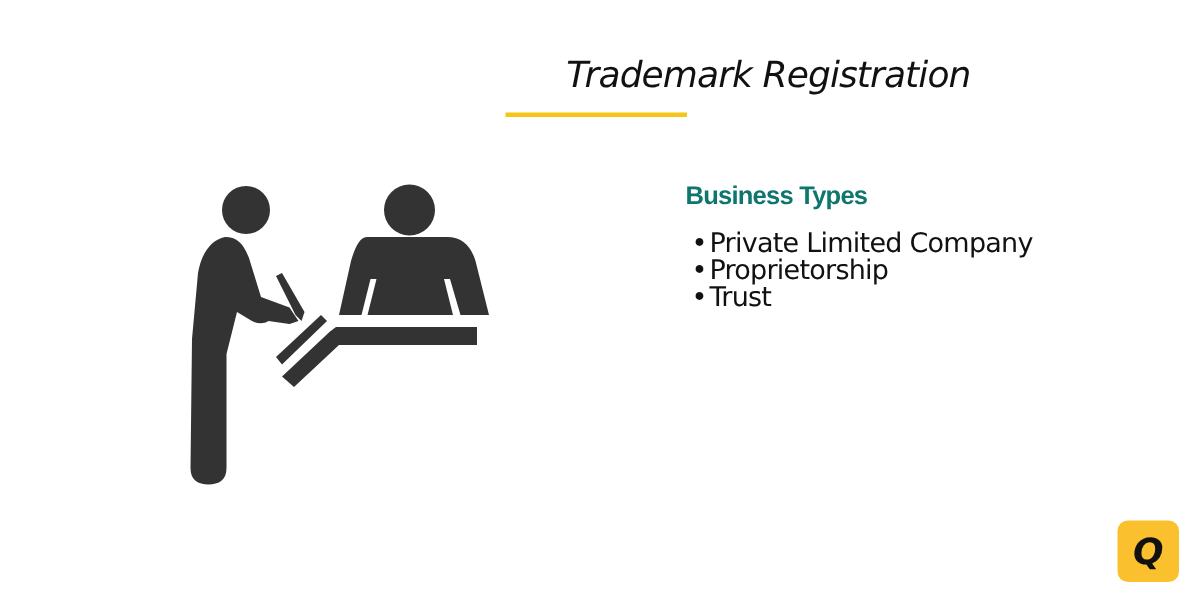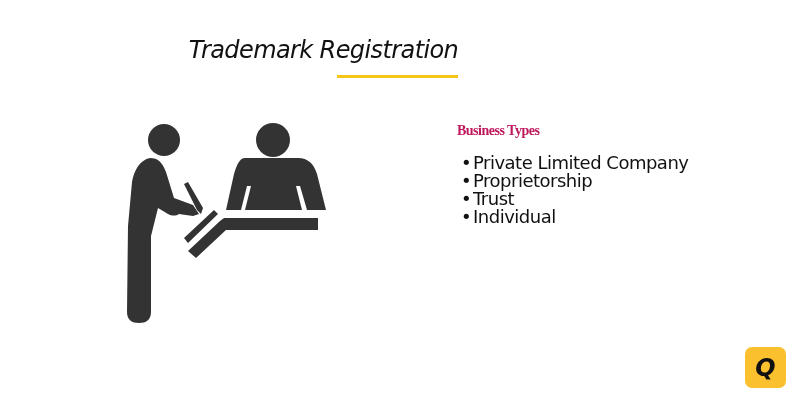--- a/index.html
+++ b/index.html
@@ -13,21 +13,21 @@
       position: relative;
       overflow: hidden;
       font-family: "DejaVu Sans", sans-serif;
       color: #111111;
     }
     .title {
       position: absolute;
       left: 0;
       width: 647px;
       top: 34px;
-      text-align: center;
+      text-align: right;
       font-family: "DejaVu Sans", sans-serif;
       font-style: italic;
       font-size: 24px;
       letter-spacing: -0.6px;
       color: #111111;
       line-height: 32px;
     }
     .title-underline {
       position: absolute;
       left: 337px;
@@ -43,27 +43,27 @@
       width: 220px;
       height: 220px;
     }
     .list-section {
       position: absolute;
       left: 457px;
       top: 118px;
       width: 320px;
     }
     .list-heading {
-      font-family: Liberation Serif, serif;
+      font-family: Liberation Sans, sans-serif;
       font-weight: bold;
-      font-size: 14px;
+      font-size: 17px;
       letter-spacing: -0.5px;
       line-height: 26px;
       margin: 0 0 10px 0;
-      color: #be185d;
+      color: #0f766e;
     }
     .list {
       list-style: none;
       margin: 4px;
       padding: 0;
     }
     .list-item {
       font-family: "DejaVu Sans", sans-serif;
       font-size: 18px;
       letter-spacing: -0.5px;
@@ -146,19 +146,18 @@
     <path d="M184 238 L214 210 L218 214 L188 243 Z"></path>
   </g>
 </svg>
 
 <div class="list-section">
   <div class="list-heading">Business Types</div>
   <ul class="list">
     <li class="list-item"><span class="bullet">•</span><span>Private Limited Company</span></li>
     <li class="list-item"><span class="bullet">•</span><span>Proprietorship</span></li>
     <li class="list-item"><span class="bullet">•</span><span>Trust</span></li>
-    <li class="list-item"><span class="bullet">•</span><span>Individual</span></li>
   </ul>
 </div>
 
 <div class="badge">
   <span>Q</span>
 </div>
 
 </body></html>

